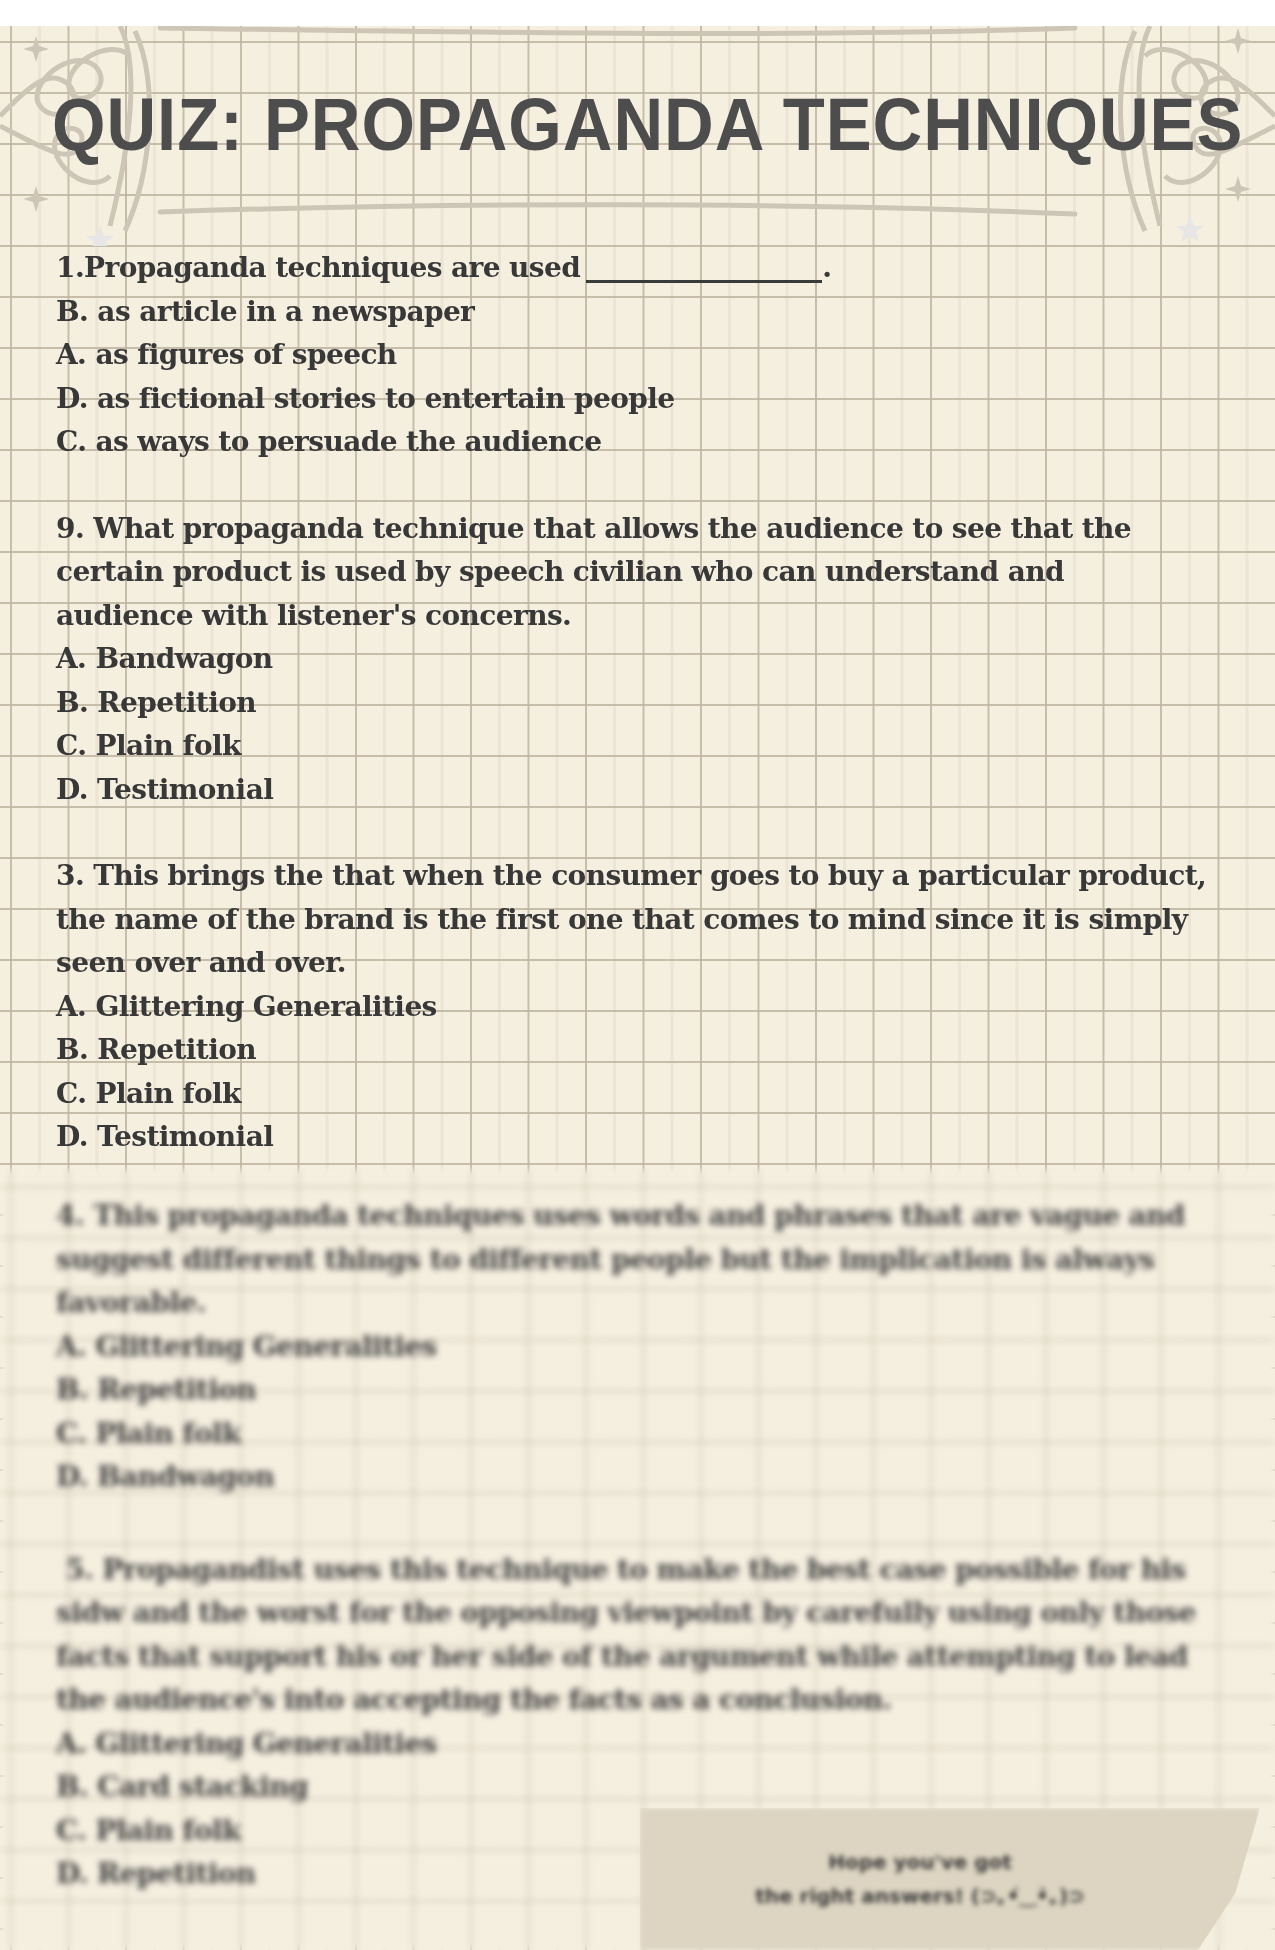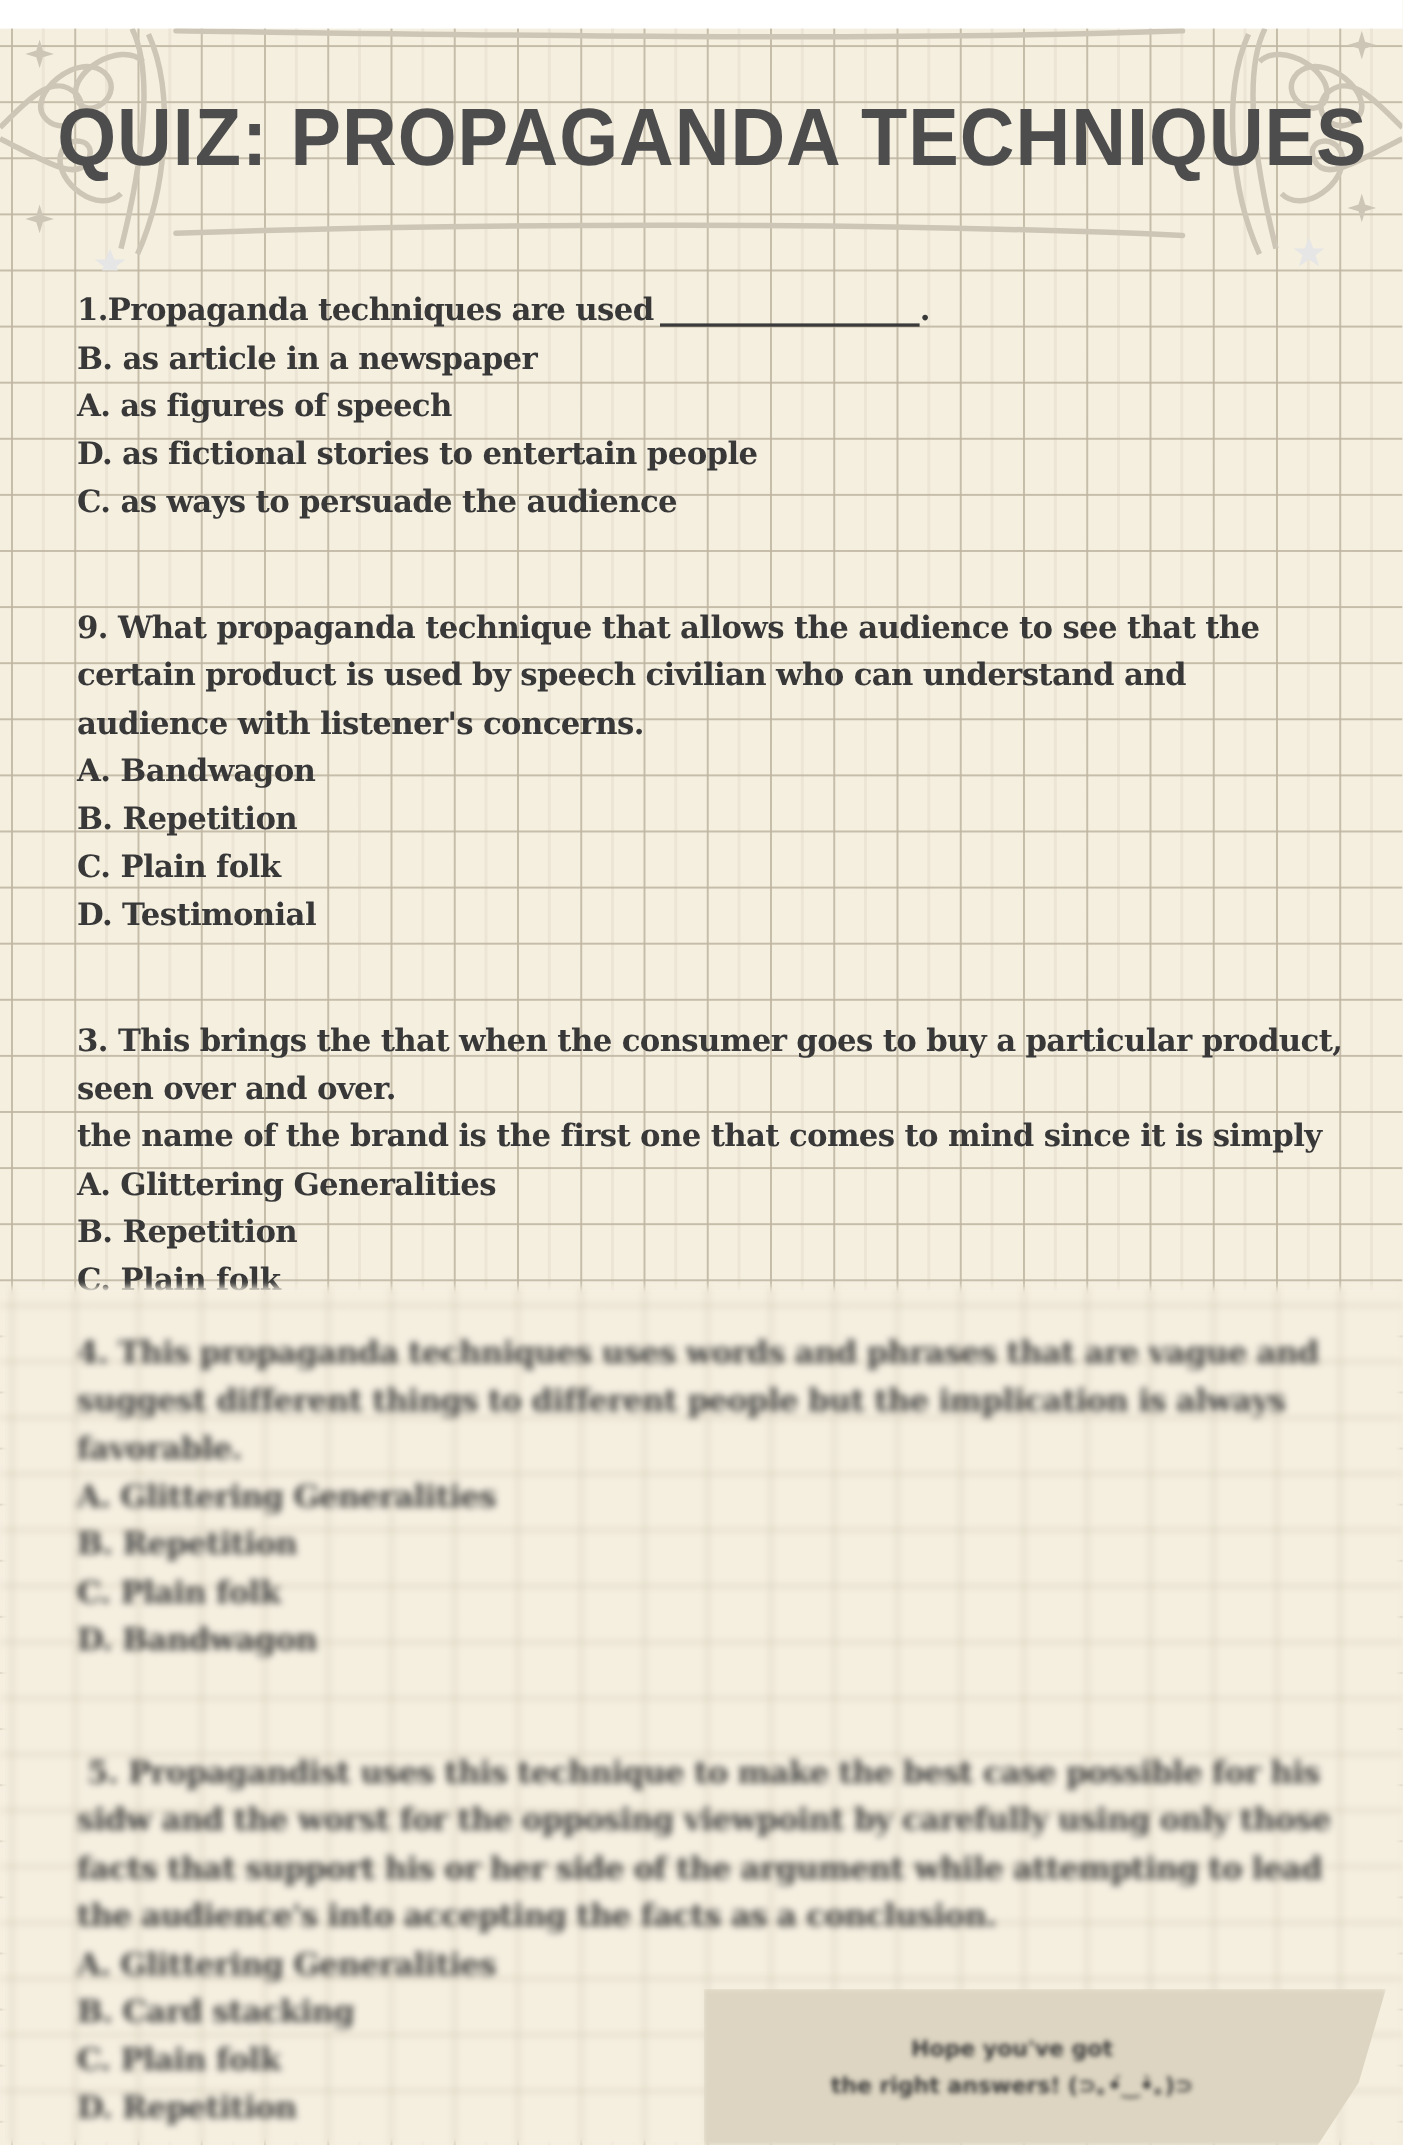--- a/index.html
+++ b/index.html
@@ -31,21 +31,21 @@
     color: #4d4d4d; text-transform: uppercase; white-space: nowrap;
     transform: scaleX(0.93); transform-origin: left center;
     line-height: 1;
   }
   .content {
     position: absolute; left: 56px; top: 246px; width: 1200px;
     color: #383838; font-weight: 700; font-size: 28px;
     letter-spacing: -0.6px;
   }
   .sharp { position: absolute; left: 56px; top: 246px; width: 1210px; }
-  .q { margin: 14px; }
+  .q { margin: 0; }
   .q-text { line-height: 43.5px; display: block; white-space: pre-wrap; }
   .opt { line-height: 43.5px; display: block; }
   .gap { height: 43px; }
   .blank {
     display: inline-block; width: 236px; border-bottom: 3px solid #3a3a3a;
     margin-left: 6px; transform: translateY(6px);
   }
   .blurred-zone {
     position: absolute; left: 0; top: 1170px; width: 1275px; height: 780px;
     filter: blur(3.2px);
@@ -130,22 +130,22 @@
     <span class="q-text">certain product is used by speech civilian who can understand and</span>
     <span class="q-text">audience with listener's concerns.</span>
     <span class="opt">A. Bandwagon</span>
     <span class="opt">B. Repetition</span>
     <span class="opt">C. Plain folk</span>
     <span class="opt">D. Testimonial</span>
   </div>
   <div class="gap"></div>
   <div class="q">
     <span class="q-text">3. This brings the that when the consumer goes to buy a particular product,</span>
+    <span class="q-text">the name of the brand is the first one that comes to mind since it is simply</span>
     <span class="q-text">seen over and over.</span>
-    <span class="q-text">the name of the brand is the first one that comes to mind since it is simply</span>
     <span class="opt">A. Glittering Generalities</span>
     <span class="opt">B. Repetition</span>
     <span class="opt">C. Plain folk</span>
     <span class="opt">D. Testimonial</span>
   </div>
 </div>
 
 <div class="blurred-zone">
   <div class="paper-copy"></div>
   <div class="blur-content">

